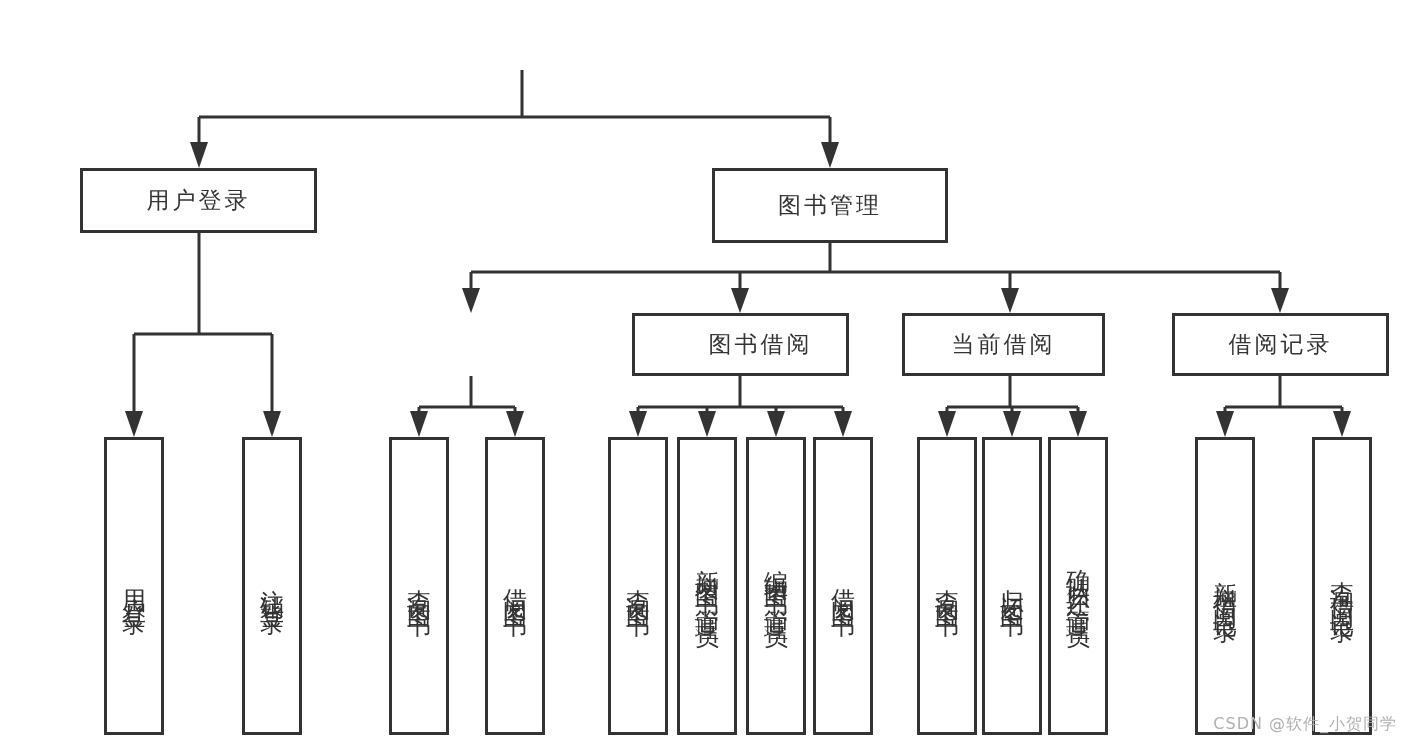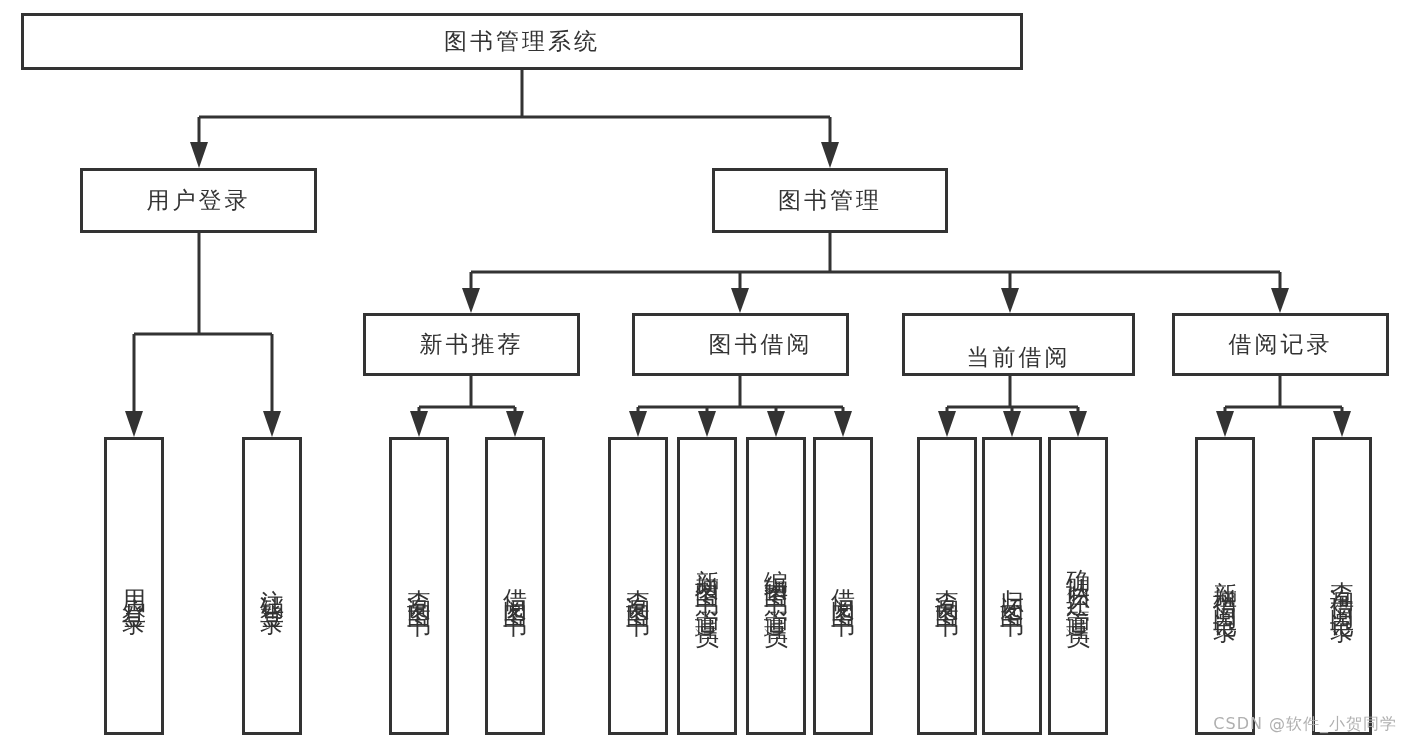--- a/index.html
+++ b/index.html
@@ -37,24 +37,24 @@
   }
   .vlabel {
     writing-mode: vertical-rl;
     font-size: 24px;
     letter-spacing: 8px;
     line-height: 1;
   }
   
   .n-root  { left: 21px;   top: 13px;  width: 1002px; height: 57px; }
   .n-l1-0  { left: 80px;   top: 168px; width: 237px;  height: 65px; }
-  .n-l1-1  { left: 712px;  top: 168px; width: 236px;  height: 65px; }
+  .n-l1-1  { left: 712px;  top: 168px; width: 236px;  height: 75px; }
   .n-l2-0  { left: 363px;  top: 313px; width: 217px;  height: 63px; }
   .n-l2-1  { left: 632px;  top: 313px; width: 217px;  height: 63px; padding-left: 40px; }
-  .n-l2-2  { left: 902px;  top: 313px; width: 233px;  height: 63px; align-items: flex-end; }
+  .n-l2-2  { left: 902px;  top: 313px; width: 203px;  height: 63px; }
   .n-l2-3  { left: 1172px; top: 313px; width: 217px;  height: 63px; }
   .leaf    { top: 437px; width: 60px; height: 298px; }
   .n-a0 { left: 104px; }  .n-a1 { left: 242px; }
   .n-b0 { left: 389px; }  .n-b1 { left: 485px; }
   .n-c0 { left: 608px; }  .n-c1 { left: 677px; }  .n-c2 { left: 746px; }  .n-c3 { left: 813px; }
   .n-d0 { left: 917px; }  .n-d1 { left: 982px; }  .n-d2 { left: 1048px; }
   .n-e0 { left: 1195px; } .n-e1 { left: 1312px; }
   #watermark {
     position: absolute;
     right: 8px;
@@ -103,34 +103,28 @@
       <polygon points="776,437 767,411 785,411"></polygon>
       <polygon points="843,437 834,411 852,411"></polygon>
       <polygon points="947,437 938,411 956,411"></polygon>
       <polygon points="1012,437 1003,411 1021,411"></polygon>
       <polygon points="1078,437 1069,411 1087,411"></polygon>
       <polygon points="1225,437 1216,411 1234,411"></polygon>
       <polygon points="1342,437 1333,411 1351,411"></polygon>
     </g>
   </svg>
 
-  <div class="box n-root">
-    <span class="hlabel">图书管理系统</span>
-  </div>
 
   <div class="box n-l1-0">
     <span class="hlabel">用户登录</span>
   </div>
   <div class="box n-l1-1">
     <span class="hlabel">图书管理</span>
   </div>
 
-  <div class="box n-l2-0">
-    <span class="hlabel">新书推荐</span>
-  </div>
   <div class="box n-l2-1">
     <span class="hlabel">图书借阅</span>
   </div>
   <div class="box n-l2-2">
     <span class="hlabel">当前借阅</span>
   </div>
   <div class="box n-l2-3">
     <span class="hlabel">借阅记录</span>
   </div>
 

